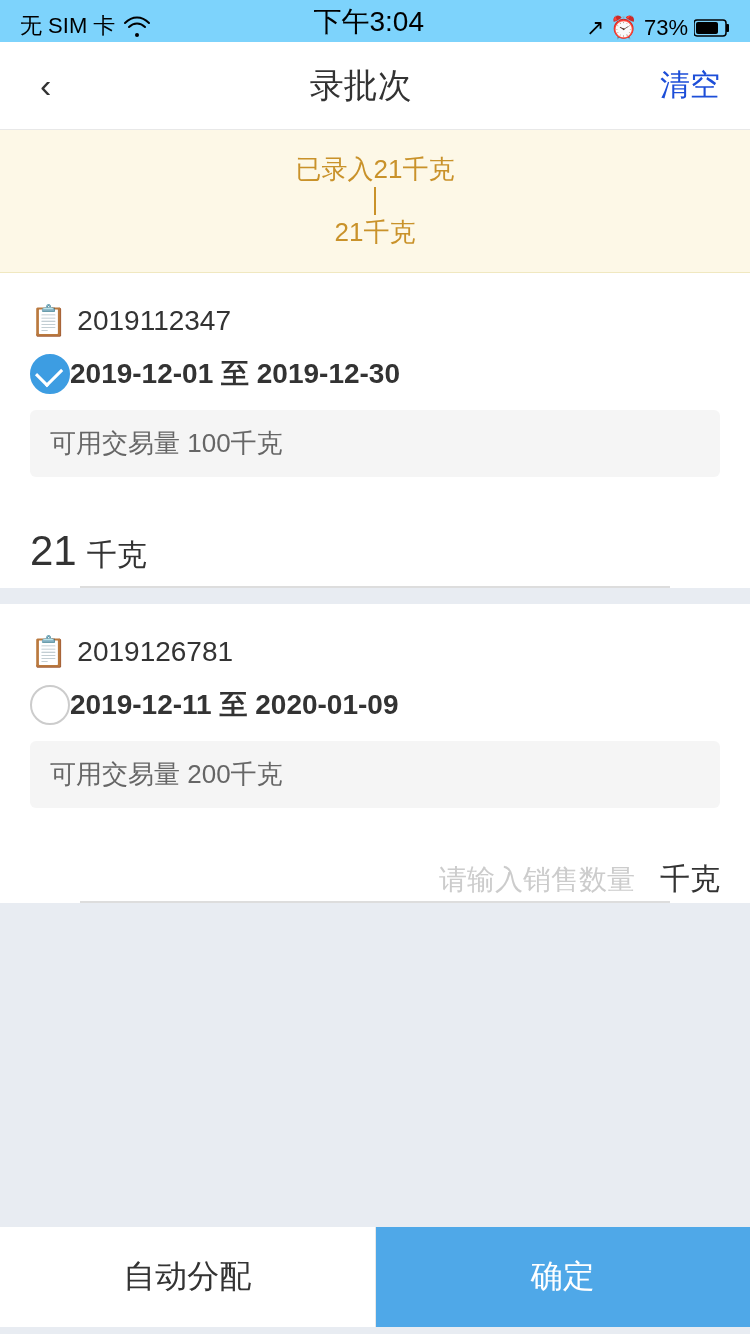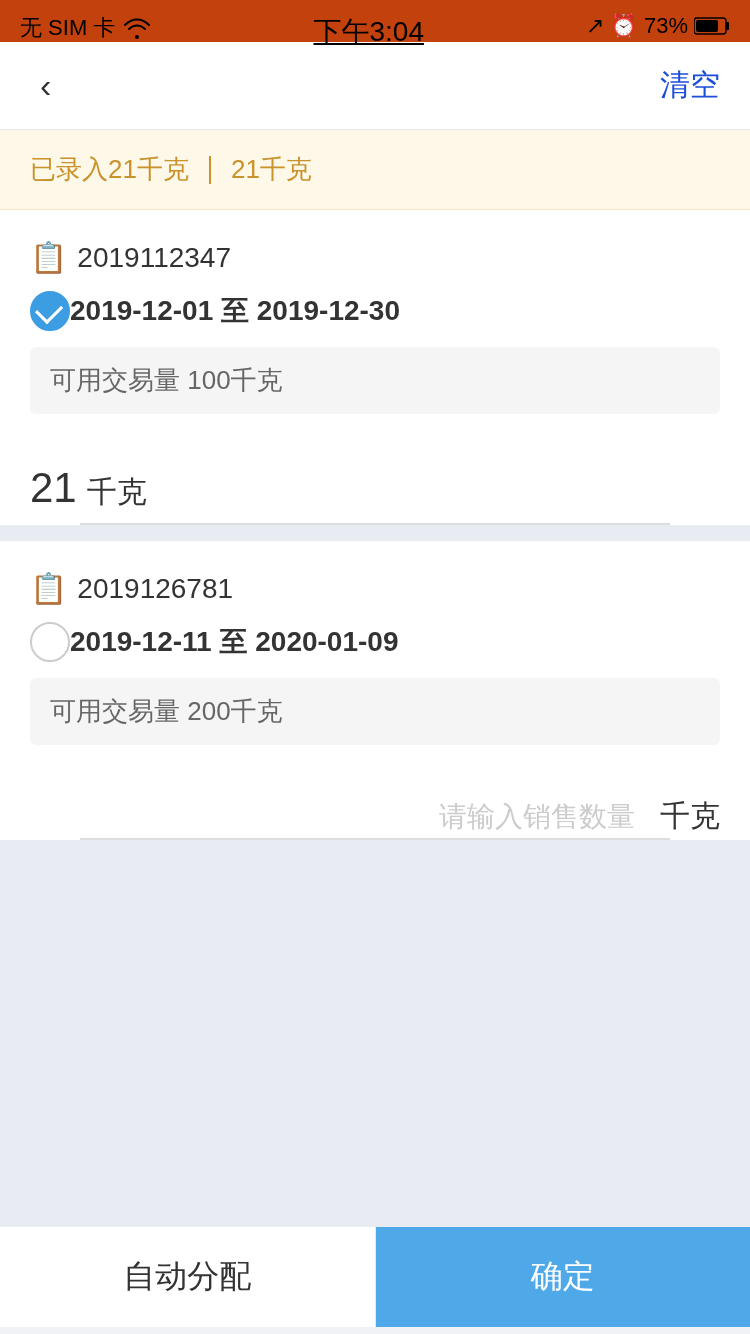--- a/index.html
+++ b/index.html
@@ -9,39 +9,38 @@
       min-height: 1334px;
       font-family: -apple-system, "PingFang SC", "Helvetica Neue", Arial, sans-serif;
       background: #f0f2f5;
       overflow-x: hidden;
     }
 
     
     .status-bar {
       width: 750px;
       height: 42px;
-      background: #c2410c;
-      display: flex;
-      align-items: flex-start;
+      background: #7dd3fc;
+      display: flex;
+      align-items: flex-end;
       justify-content: space-between;
-      padding: 13px 20px;
+      padding: 1px 20px;
       font-size: 24px;
     }
     .status-left {
       display: flex;
       align-items: center;
       gap: 8px;
       font-size: 22px;
       color: #000;
     }
     .status-center {
       font-size: 28px;
       font-weight: 500;
       color: #000;
-      text-decoration: underline;
     }
     .status-right {
       display: flex;
       align-items: center;
       gap: 6px;
       font-size: 22px;
       color: #000;
     }
 
     
@@ -74,20 +73,21 @@
 
     
     .info-banner {
       width: 750px;
       background: #fdf8e7;
       padding: 22px 30px;
       display: flex;
       align-items: center;
       gap: 0;
       border-bottom: 1px solid #f0e8c0;
+      flex-direction: column;
     }
     .info-recorded {
       font-size: 26px;
       color: #c9922a;
     }
     .info-divider {
       width: 2px;
       height: 28px;
       background: #c9922a;
       margin: 0 20px;
@@ -277,20 +277,21 @@
     <svg width="36" height="20" viewBox="0 0 36 20">
       <rect x="0" y="2" width="32" height="16" rx="3" ry="3" stroke="#000" stroke-width="1.5" fill="none"></rect>
       <rect x="32" y="6" width="3" height="8" rx="1" fill="#000"></rect>
       <rect x="2" y="4" width="22" height="12" rx="2" fill="#000"></rect>
     </svg>
   </div>
 </div>
 
 <div class="nav-bar">
   <span class="nav-back">‹</span>
+  <span class="nav-title">录批次</span>
   <span class="nav-clear">清空</span>
 </div>
 
 <div class="info-banner">
   <span class="info-recorded">已录入21千克</span>
   <div class="info-divider"></div>
   <span class="info-amount">21千克</span>
 </div>
 
 <div class="batch-item">

